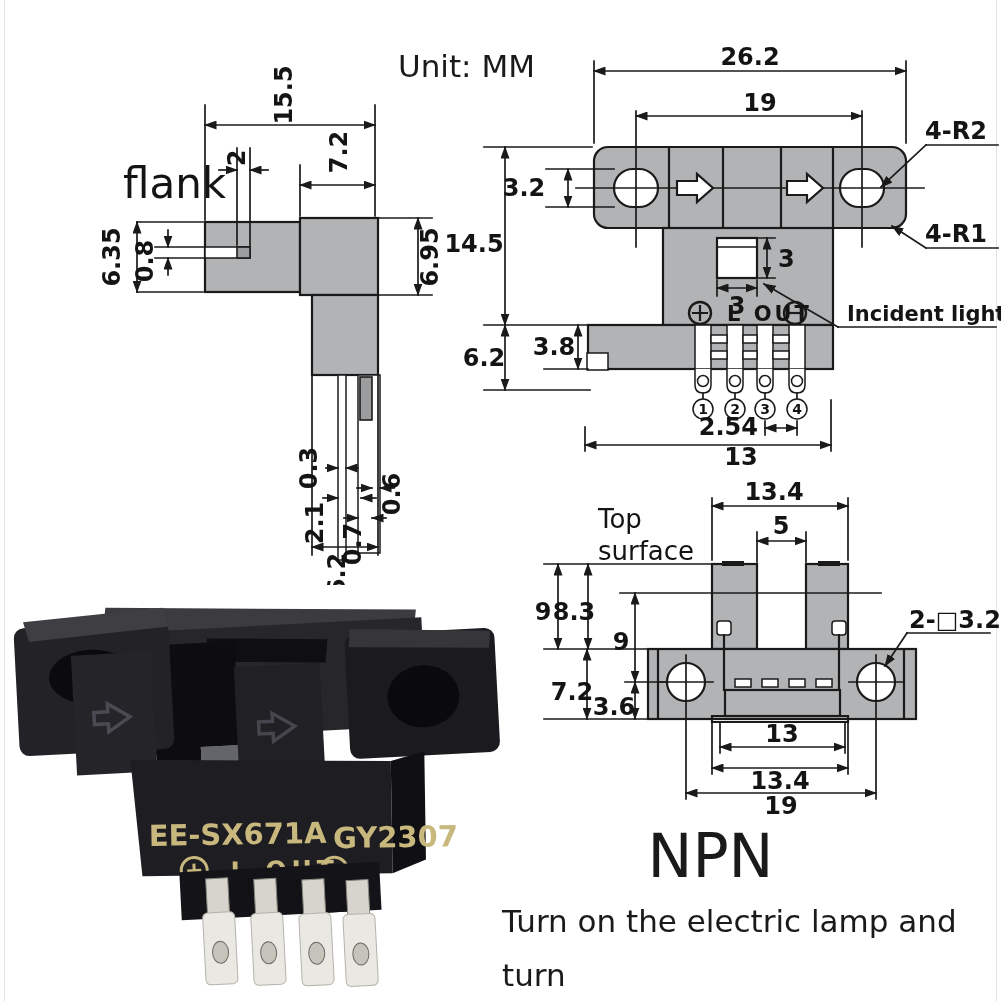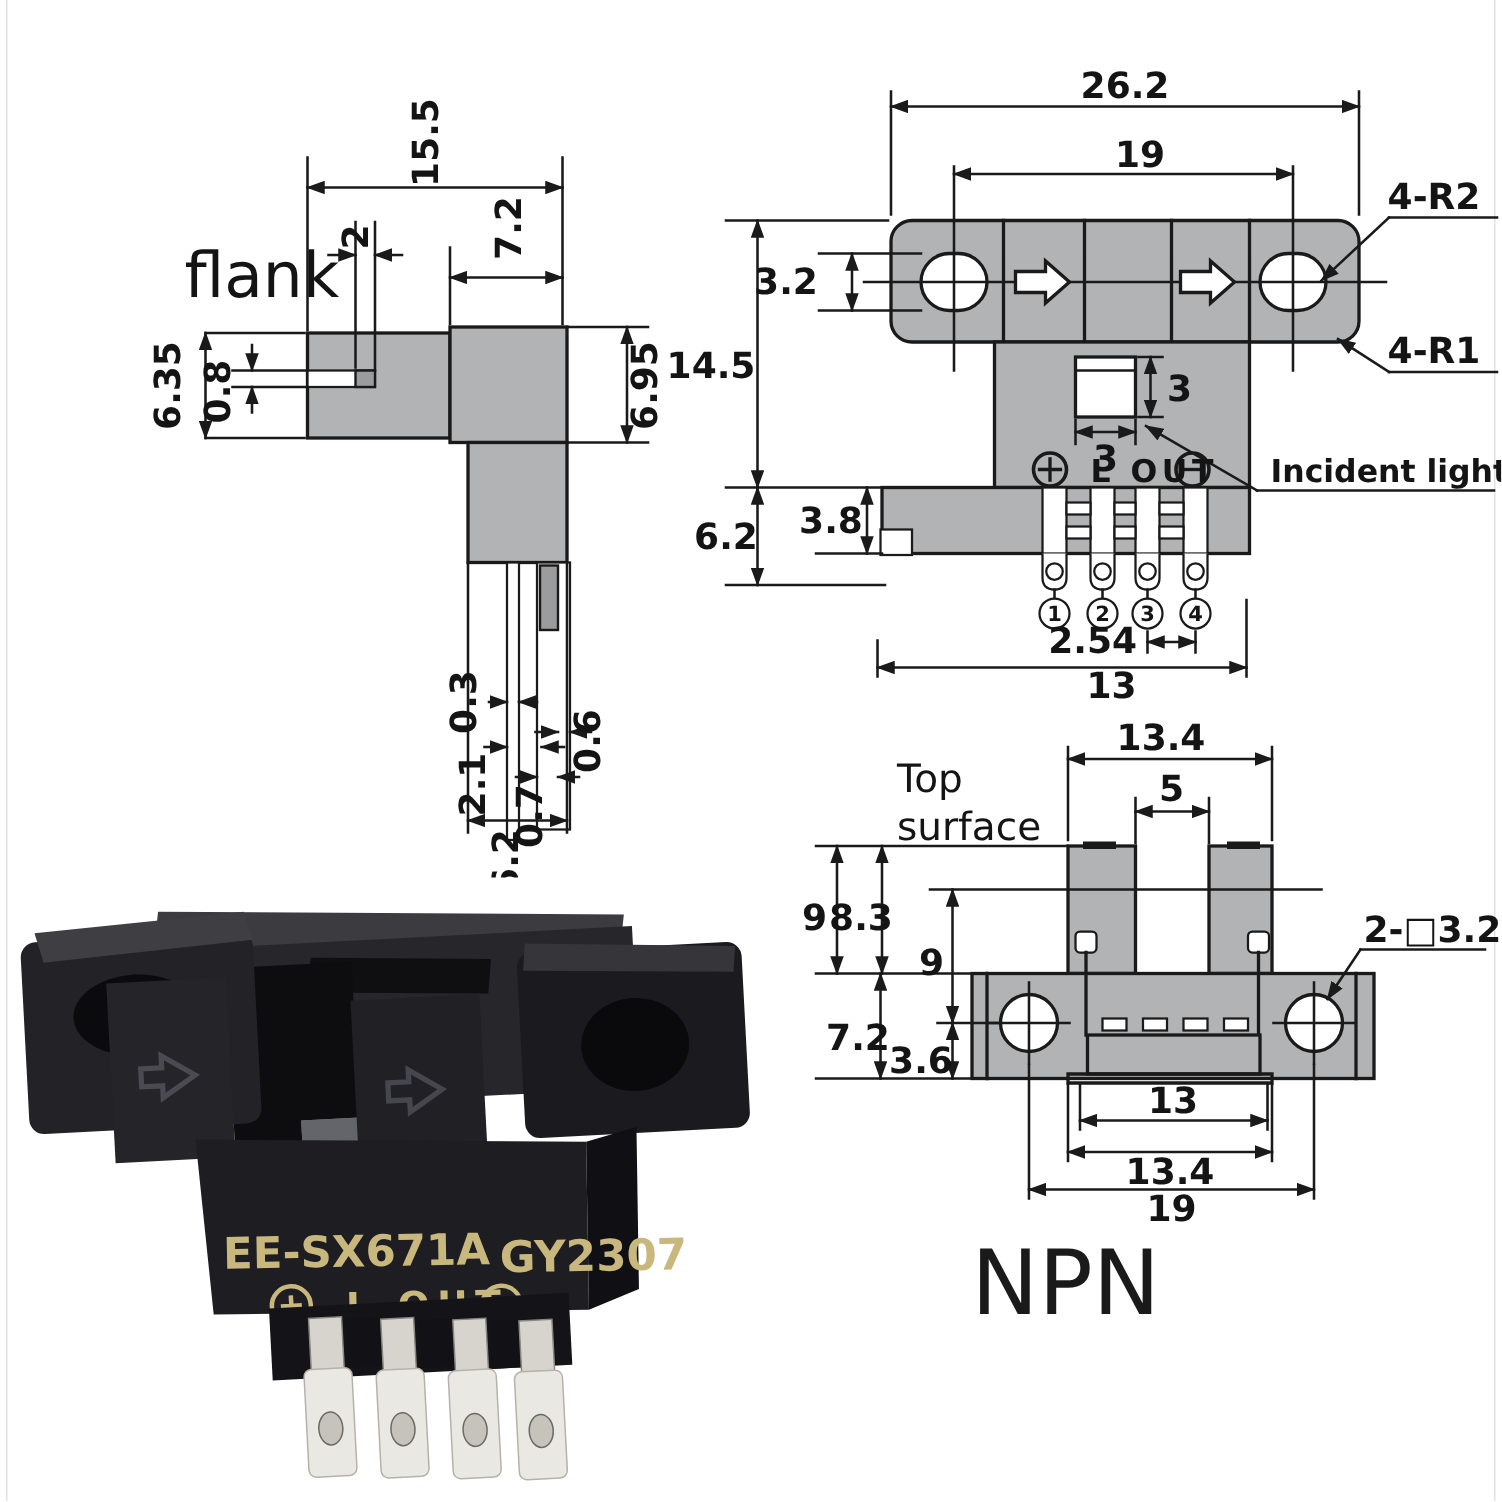--- a/index.html
+++ b/index.html
@@ -30,20 +30,21 @@
   
   .pm{font-family:"DejaVu Sans","Liberation Sans",sans-serif;font-weight:700;fill:#c8b87e;}
 </style>
 </head>
 <body>
 
 <div id="stage">
   <div class="edge-line" style="left:4px;"></div>
   <div class="edge-line" style="left:996px;"></div>
 
+  <div id="unit-label">Unit: MM</div>
 
   <svg class="panel" style="left:95px;top:40px;" width="365" height="545" viewBox="0 0 365 545">
     <defs>
       <marker id="a1" markerWidth="13" markerHeight="9" refX="11.5" refY="4.5" orient="auto-start-reverse" markerUnits="userSpaceOnUse">
         <path d="M0,0 L12.5,4.5 L0,9 Z" fill="#1a1a1a"></path>
       </marker>
     </defs>
     <g>
       <rect x="110" y="182" width="95" height="70" class="fillg"></rect>
       <rect x="205" y="178" width="78" height="77" class="fillg"></rect>
@@ -318,14 +319,18 @@
           <rect x="341" y="337" width="22" height="40" fill="#d7d4ce" stroke="#8a8780"></rect>
           <rect x="336" y="371" width="32" height="72" rx="5" fill="#eae8e3" stroke="#b5b2aa"></rect>
           <ellipse cx="352" cy="411" rx="8" ry="11" fill="#c6c3bb" stroke="#6b6964"></ellipse>
         </g>
       </g>
     </g>
   </svg>
 
   <div id="npn-block">
     <div id="npn-title">NPN</div>
+    <div id="npn-desc">
+      <div>Turn on the electric lamp and turn</div>
+
+    </div>
   </div>
 </div>
 
 </body></html>

